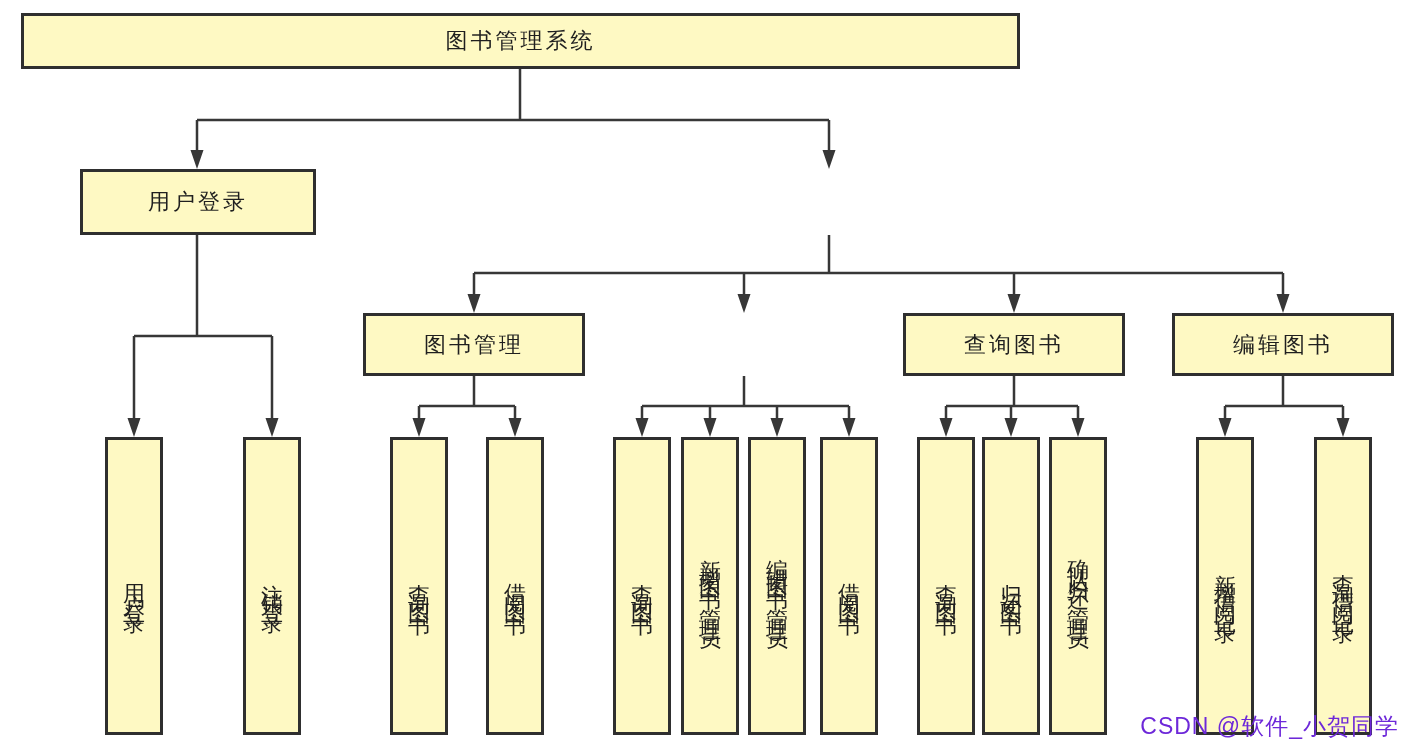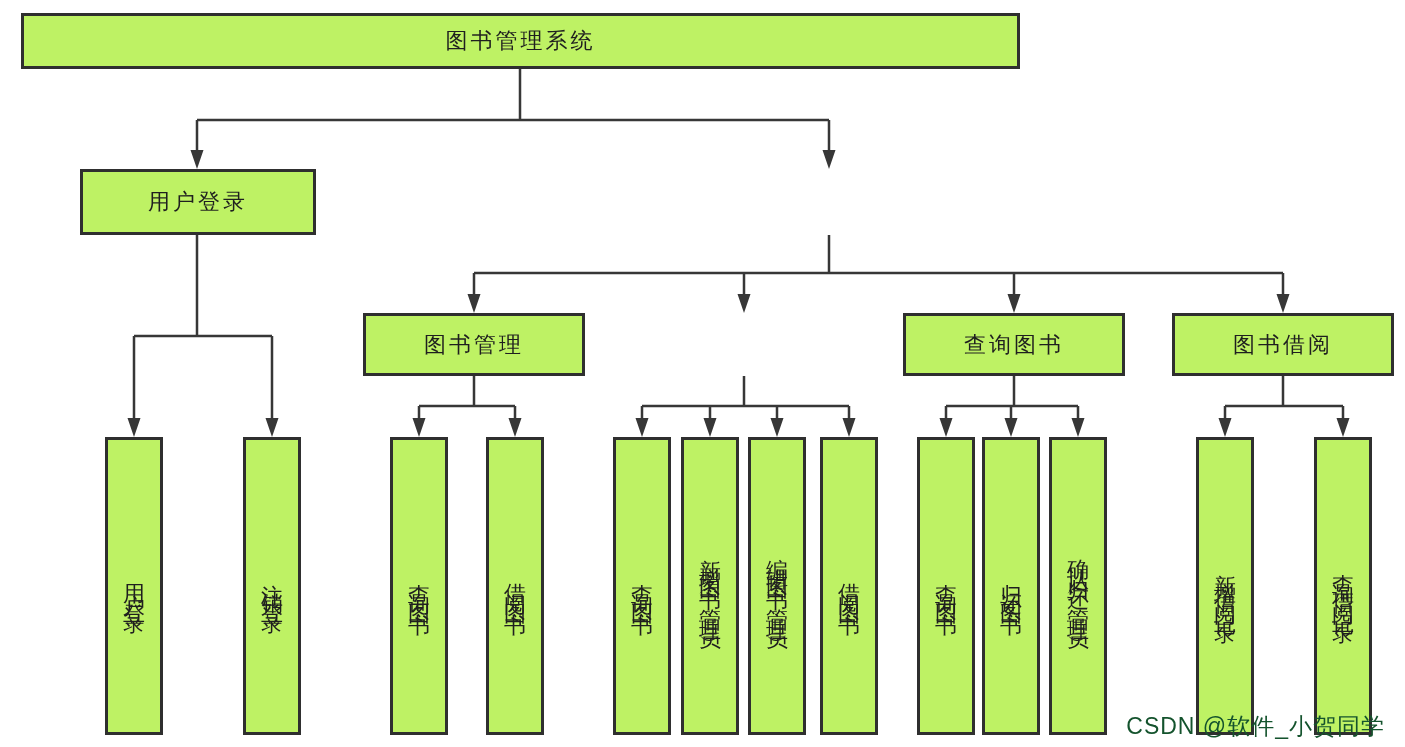--- a/index.html
+++ b/index.html
@@ -8,21 +8,21 @@
     width:1405px;height:747px;
     background:#ffffff;
     font-family:"Liberation Sans","DejaVu Sans",sans-serif;
     color:#1f1f1f;
     overflow:hidden;
   }
   svg.connectors{position:absolute;left:0;top:0;z-index:1;}
   .node{
     position:absolute;
     box-sizing:border-box;
-    background:#bef264;
+    background:#fef9c3;
     border:3px solid #2f2f2f;
     display:flex;
     align-items:center;
     justify-content:center;
     z-index:2;
   }
   .h-label{
     font-size:22px;
     letter-spacing:3px;
     white-space:nowrap;
@@ -32,25 +32,25 @@
     writing-mode:vertical-rl;
     text-orientation:mixed;
     font-size:22px;
     letter-spacing:10px;
     line-height:1.1;
     white-space:nowrap;
     color:#1f1f1f;
   }
   .watermark{
     position:absolute;
-    right:20px;
+    right:6px;
     top:711px;
     font-size:23px;
     letter-spacing:1px;
-    color:#14532d;
+    color:#6d28d9;
     z-index:3;
     white-space:nowrap;
   }
 </style>
 </head>
 <body>
 
 <div class="stage">
 
   <svg class="connectors" width="1405" height="747" viewBox="0 0 1405 747">
@@ -99,21 +99,21 @@
     <span class="h-label">用户登录</span>
   </div>
 
   <div class="node" style="left:363px;top:313px;width:222px;height:63px">
     <span class="h-label">图书管理</span>
   </div>
   <div class="node" style="left:903px;top:313px;width:222px;height:63px">
     <span class="h-label">查询图书</span>
   </div>
   <div class="node" style="left:1172px;top:313px;width:222px;height:63px">
-    <span class="h-label">图书借阅</span>
+    <span class="h-label">编辑图书</span>
   </div>
 
   <div class="node" style="left:105px;top:437px;width:58px;height:298px">
     <span class="v-label">用户登录</span>
   </div>
   <div class="node" style="left:243px;top:437px;width:58px;height:298px">
     <span class="v-label">注销登录</span>
   </div>
 
   <div class="node" style="left:390px;top:437px;width:58px;height:298px">

